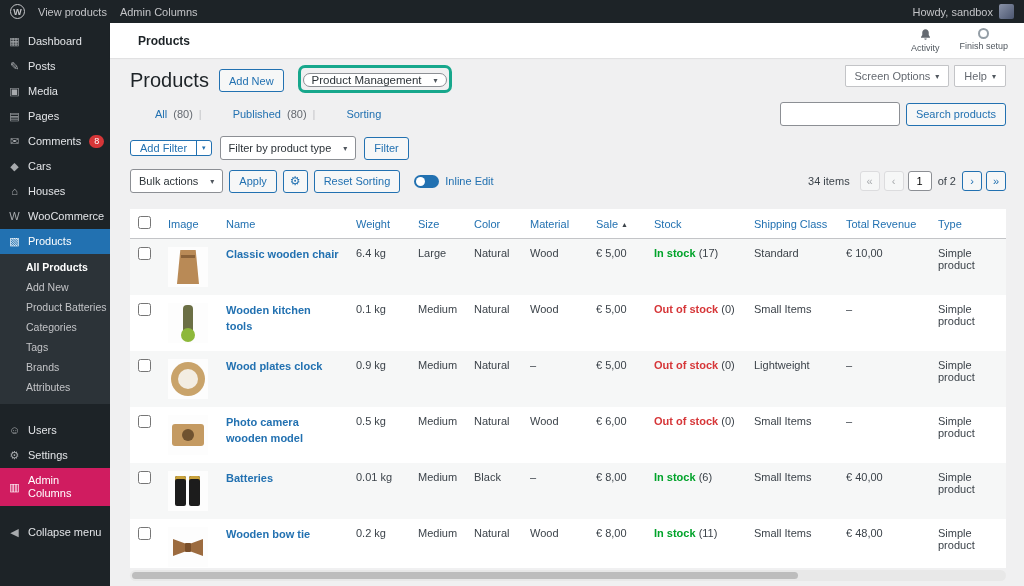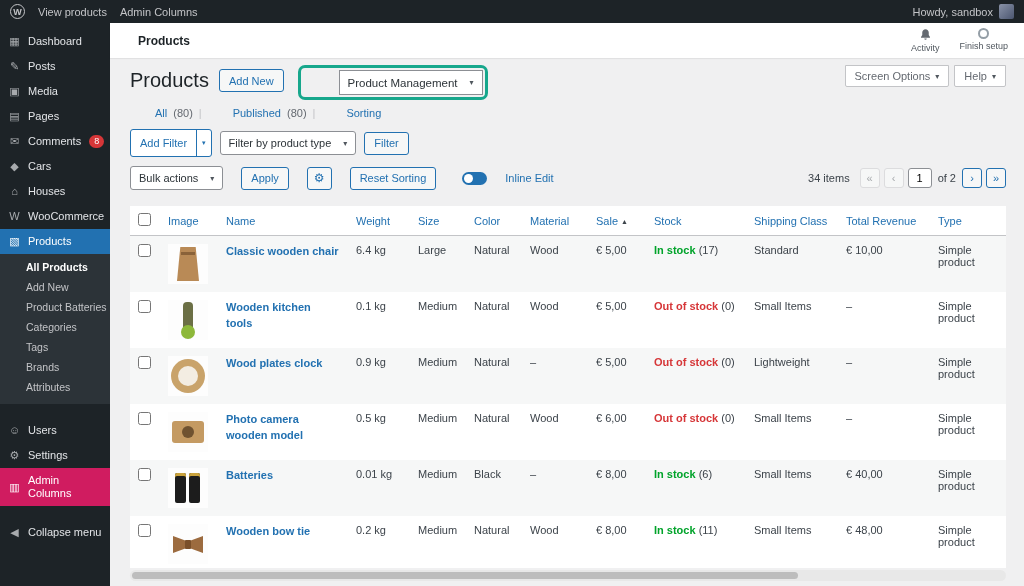--- a/index.html
+++ b/index.html
@@ -82,21 +82,21 @@
   .title-row .btn-outline { margin-top:4px; }
   .views-highlight {
     border:3px solid #17a78c; border-radius:7px; padding:2px; margin-left:4px;
   }
   .select-ctl {
     display:inline-flex; align-items:center; gap:12px;
     background:#fff; border:1px solid #8c8f94; border-radius:3px;
     padding:0 8px; height:24px; font-size:11px; color:#2c3338; cursor:pointer;
     white-space:nowrap;
   }
-  .views-highlight .select-ctl { height:25px; border-radius:0; font-size:11.5px;margin-left:36px; }
+  .views-highlight .select-ctl { height:14px; border-radius:11px; font-size:11.5px; }
   .caret { font-size:8px; color:#50575e; }
   .meta-btns { margin-left:auto; display:flex; gap:5px; }
   .meta-btn {
     background:#fff; border:1px solid #c3c4c7; color:#646970;
     font-size:11px; padding:0 9px; height:22px; display:inline-flex;
     align-items:center; gap:5px; cursor:pointer; border-radius:0 0 2px 2px;
   }
 
   .subsub-row { display:flex; align-items:center; justify-content:space-between; margin-top:7px; }
   .views { display:flex; align-items:center; gap:6px; font-size:11px; }
@@ -106,27 +106,27 @@
   .search { display:flex; align-items:center; gap:6px; }
   .search-input {
     width:120px; height:24px; border:1px solid #8c8f94; border-radius:3px;
     background:#fff; padding:0 6px; font-size:11px; font-family:inherit;
   }
 
   .filter-row { display:flex; align-items:center; gap:8px; margin-top:10px; }
   .btn-split {
     display:inline-flex; align-items:stretch; border:1px solid #2271b1;
     border-radius:3px; background:#fff; color:#2271b1; font-size:11px;
-    height:28px; cursor:pointer; overflow:hidden;
+    height:16px; cursor:pointer; overflow:hidden;
   }
   .btn-split .main { display:flex; align-items:center; padding:0 9px; }
   .btn-split .caret-seg { display:flex; align-items:center; padding:0 5px;
     border-left:1px solid #2271b1; font-size:7px; }
 
-  .tablenav { display:flex; align-items:center; gap:18px; margin-top:9px; margin-bottom:8px; }
+  .tablenav { display:flex; align-items:center; gap:6px; margin-top:9px; margin-bottom:8px; }
   .gear-btn { font-size:12px; padding:0 6px; }
   .toggle {
     width:25px; height:13px; border-radius:8px; background:#2271b1;
     position:relative; margin-left:8px; cursor:pointer; flex-shrink:0;
   }
   .toggle .knob { position:absolute; left:2px; top:2px; width:9px; height:9px;
     border-radius:50%; background:#fff; }
   .toggle-label { color:#2271b1; font-size:11px; }
   .nav-right { margin-left:auto; display:flex; align-items:center; gap:4px; font-size:11px; }
   .displaying-num { margin-right:6px; color:#3c434a; }
@@ -314,20 +314,24 @@
       <div class="subsub-row">
         <div class="views" id="views-links">
             <a>All</a>
             <span class="count">(80)</span>
             <span class="sep">|</span>
             <a>Published</a>
             <span class="count">(80)</span>
             <span class="sep">|</span>
             <a>Sorting</a>
           </div>
+        <div class="search">
+          <input class="search-input" type="text" style="">
+          <span class="btn-outline">Search products</span>
+        </div>
       </div>
 
       <div class="filter-row">
         <span class="btn-split">
           <span class="main">Add Filter</span>
           <span class="caret-seg">▾</span>
         </span>
         <span class="select-ctl">
           <span>Filter by product type</span>
           <span class="caret">▾</span>

